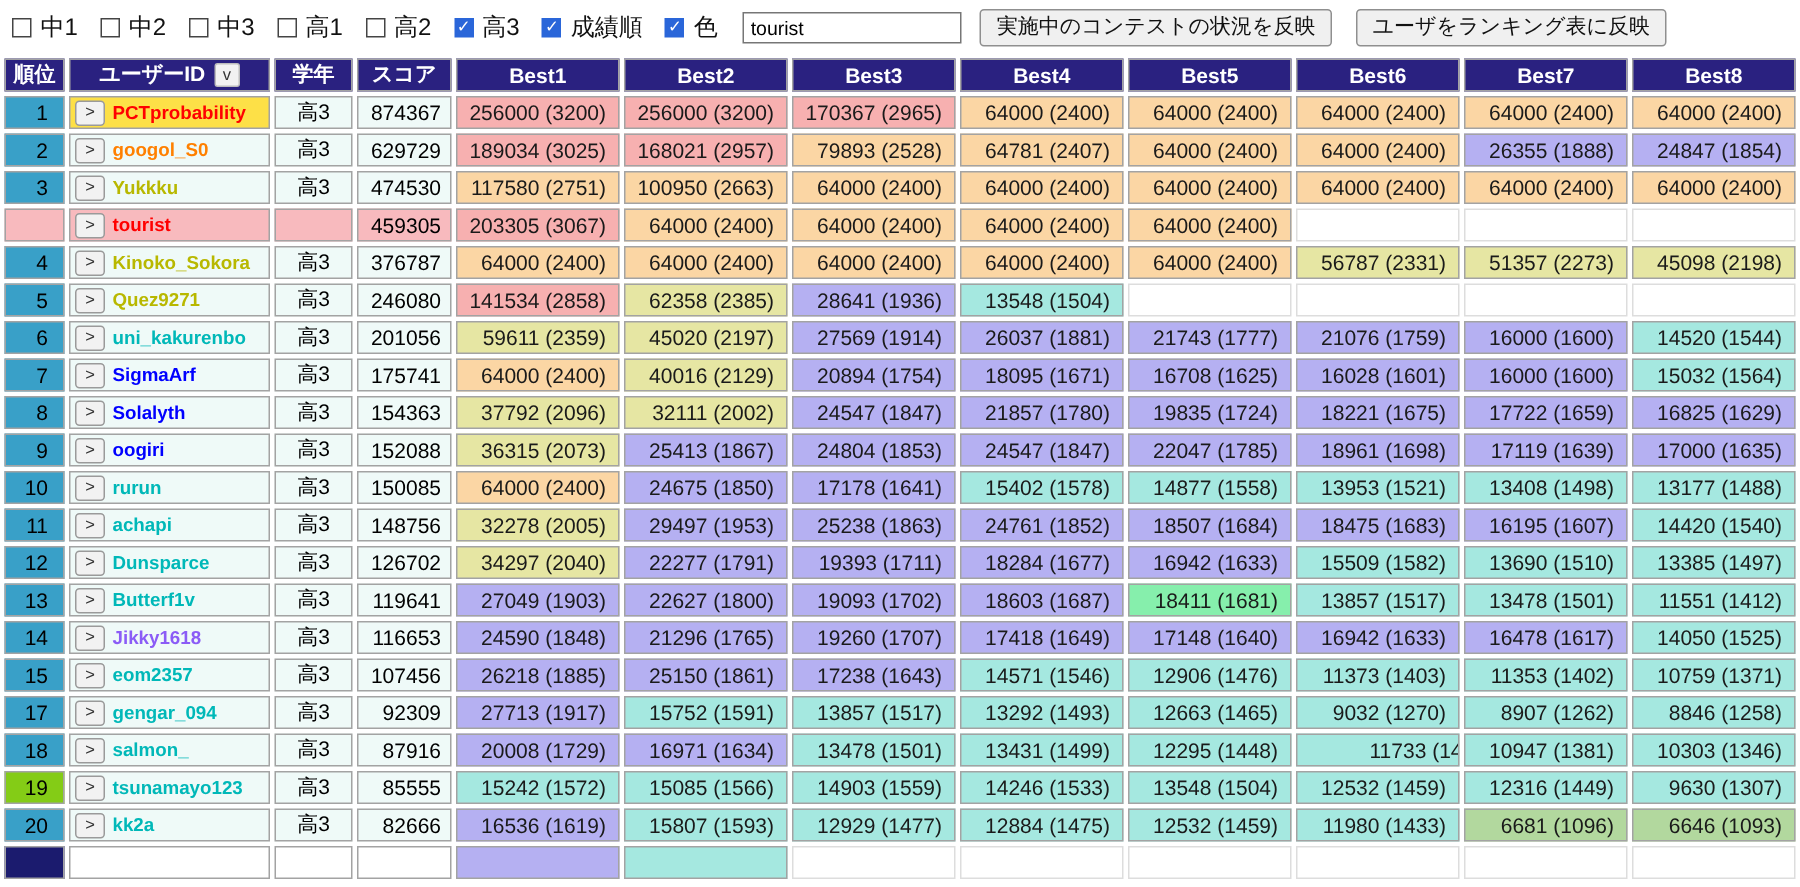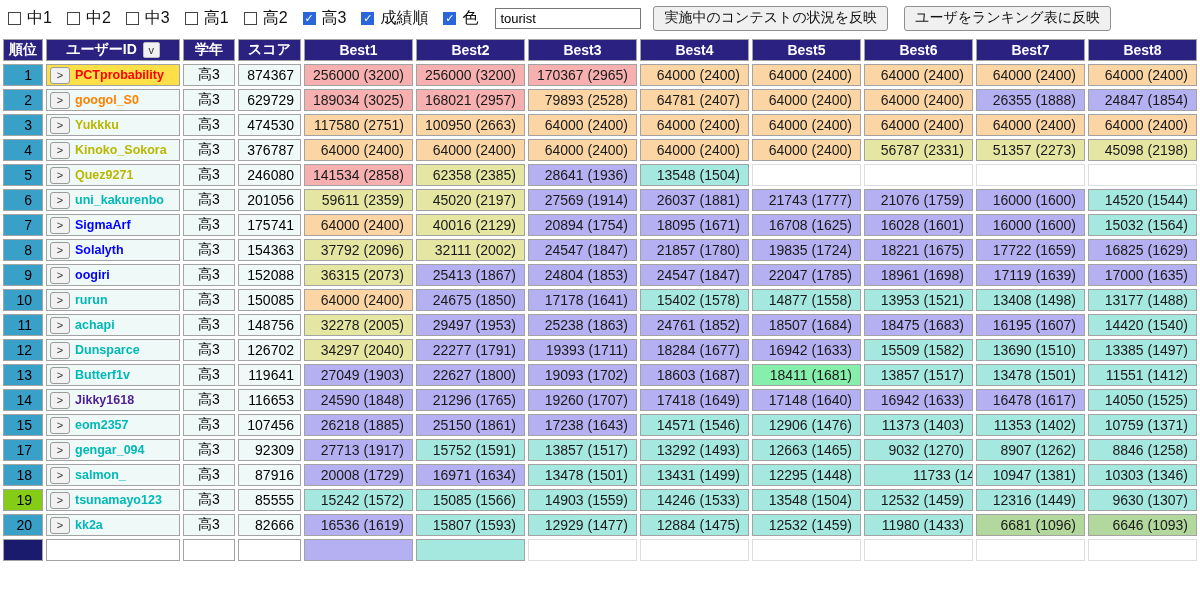--- a/index.html
+++ b/index.html
@@ -166,20 +166,34 @@
         <td class="c-best" style="background: rgb(251, 214, 164);">117580 (2751)</td>
         <td class="c-best" style="background: rgb(251, 214, 164);">100950 (2663)</td>
         <td class="c-best" style="background: rgb(251, 214, 164);">64000 (2400)</td>
         <td class="c-best" style="background: rgb(251, 214, 164);">64000 (2400)</td>
         <td class="c-best" style="background: rgb(251, 214, 164);">64000 (2400)</td>
         <td class="c-best" style="background: rgb(251, 214, 164);">64000 (2400)</td>
         <td class="c-best" style="background: rgb(251, 214, 164);">64000 (2400)</td>
         <td class="c-best" style="background: rgb(251, 214, 164);">64000 (2400)</td>
       </tr>
       <tr>
+        <td class="c-rank" style="background: rgb(248, 186, 190);"></td>
+        <td class="c-user" style="background: rgb(248, 186, 190);"><span class="expand-btn">&gt;</span><span class="user-name" style="color: rgb(255, 0, 0);">tourist</span></td>
+        <td class="c-grade" style="background: rgb(248, 186, 190);"></td>
+        <td class="c-score" style="background: rgb(248, 186, 190);">459305</td>
+        <td class="c-best" style="background: rgb(247, 176, 176);">203305 (3067)</td>
+        <td class="c-best" style="background: rgb(251, 214, 164);">64000 (2400)</td>
+        <td class="c-best" style="background: rgb(251, 214, 164);">64000 (2400)</td>
+        <td class="c-best" style="background: rgb(251, 214, 164);">64000 (2400)</td>
+        <td class="c-best" style="background: rgb(251, 214, 164);">64000 (2400)</td>
+        <td class="c-best empty-best" style="background: rgb(255, 255, 255);"></td>
+        <td class="c-best empty-best" style="background: rgb(255, 255, 255);"></td>
+        <td class="c-best empty-best" style="background: rgb(255, 255, 255);"></td>
+      </tr>
+      <tr>
         <td class="c-rank" style="background: rgb(57, 160, 200);">4</td>
         <td class="c-user" style="background: rgb(239, 250, 248);"><span class="expand-btn">&gt;</span><span class="user-name" style="color: rgb(184, 184, 0);">Kinoko_Sokora</span></td>
         <td class="c-grade" style="background: rgb(239, 250, 248);">高3</td>
         <td class="c-score" style="background: rgb(239, 250, 248);">376787</td>
         <td class="c-best" style="background: rgb(251, 214, 164);">64000 (2400)</td>
         <td class="c-best" style="background: rgb(251, 214, 164);">64000 (2400)</td>
         <td class="c-best" style="background: rgb(251, 214, 164);">64000 (2400)</td>
         <td class="c-best" style="background: rgb(251, 214, 164);">64000 (2400)</td>
         <td class="c-best" style="background: rgb(251, 214, 164);">64000 (2400)</td>
         <td class="c-best" style="background: rgb(230, 230, 163);">56787 (2331)</td>
@@ -307,21 +321,21 @@
         <td class="c-best" style="background: rgb(181, 176, 242);">22627 (1800)</td>
         <td class="c-best" style="background: rgb(181, 176, 242);">19093 (1702)</td>
         <td class="c-best" style="background: rgb(181, 176, 242);">18603 (1687)</td>
         <td class="c-best" style="background: #86efac;">18411 (1681)</td>
         <td class="c-best" style="background: rgb(165, 232, 224);">13857 (1517)</td>
         <td class="c-best" style="background: rgb(165, 232, 224);">13478 (1501)</td>
         <td class="c-best" style="background: rgb(165, 232, 224);">11551 (1412)</td>
       </tr>
       <tr>
         <td class="c-rank" style="background: rgb(57, 160, 200);">14</td>
-        <td class="c-user" style="background: rgb(239, 250, 248);"><span class="expand-btn">&gt;</span><span class="user-name" style="color: #4c1d95;">Jikky1618</span></td>
+        <td class="c-user" style="background: rgb(239, 250, 248);"><span class="expand-btn">&gt;</span><span class="user-name" style="color: #8b5cf6;">Jikky1618</span></td>
         <td class="c-grade" style="background: rgb(239, 250, 248);">高3</td>
         <td class="c-score" style="background: rgb(239, 250, 248);">116653</td>
         <td class="c-best" style="background: rgb(181, 176, 242);">24590 (1848)</td>
         <td class="c-best" style="background: rgb(181, 176, 242);">21296 (1765)</td>
         <td class="c-best" style="background: rgb(181, 176, 242);">19260 (1707)</td>
         <td class="c-best" style="background: rgb(181, 176, 242);">17418 (1649)</td>
         <td class="c-best" style="background: rgb(181, 176, 242);">17148 (1640)</td>
         <td class="c-best" style="background: rgb(181, 176, 242);">16942 (1633)</td>
         <td class="c-best" style="background: rgb(181, 176, 242);">16478 (1617)</td>
         <td class="c-best" style="background: rgb(165, 232, 224);">14050 (1525)</td>

